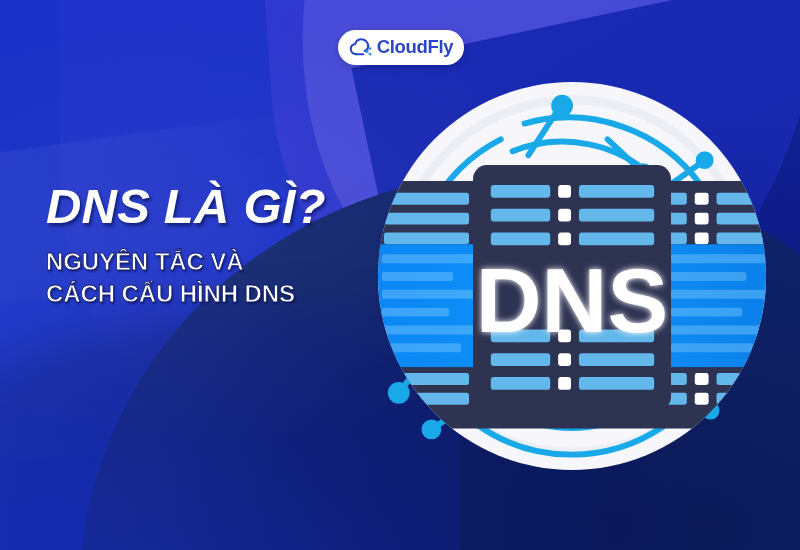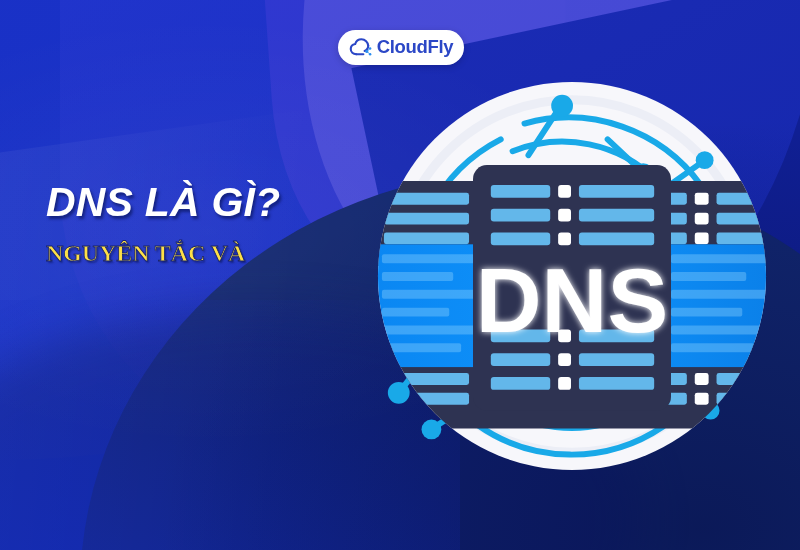--- a/index.html
+++ b/index.html
@@ -155,40 +155,39 @@
 
   
   .copy {
     position: absolute;
     left: 46px;
     top: 182px;
     width: 310px;
     z-index: 30;
   }
   .headline {
-    font-size: 41px;
+    font-size: 49px;
     font-weight: 700;
     font-style: italic;
     color: #ffffff;
     letter-spacing: 0.2px;
     line-height: 1.02;
     margin: 0 0 14px 0;
     text-shadow: 2px 3px 3px rgba(4,12,70,0.55);
     white-space: nowrap;
   }
   .subline {
     font-size: 24px;
     font-weight: 700;
-    color: #fde047;
+    color: #ffffff;
     line-height: 1.32;
     letter-spacing: -0.1px;
     margin: 0;
     -webkit-text-stroke: 0.8px #16216e;
     text-shadow: 1.5px 2px 2px rgba(4,12,70,0.5);
-    font-family: Liberation Serif, serif;
   }
   .subline span { display: block; white-space: nowrap; }
 
   
   .art {
     position: absolute;
     left: 374px;
     top: 78px;
     width: 396px;
     height: 396px;
@@ -224,20 +223,21 @@
       <circle cx="42.2" cy="33.4" r="2.5" fill="#2b8ef0"></circle>
       <path d="M37.8 26.4l2.6-3.2M37.8 29.3l2.6 3" stroke="#2b8ef0" stroke-width="1.7" stroke-linecap="round"></path>
     </svg>
     <span class="logo-text">CloudFly</span>
   </div>
 
   <div class="copy">
     <h1 class="headline">DNS LÀ GÌ?</h1>
     <div class="subline">
       <span>NGUYÊN TẮC VÀ</span>
+      <span>CÁCH CẤU HÌNH DNS</span>
     </div>
   </div>
 
   <div class="art">
     <svg viewBox="0 0 400 400">
       <defs>
         <linearGradient id="bandGrad" x1="0" y1="0" x2="1" y2="0">
           <stop offset="0%" stop-color="#0a86f2"></stop>
           <stop offset="50%" stop-color="#0f93fb"></stop>
           <stop offset="100%" stop-color="#0a7fe8"></stop>

